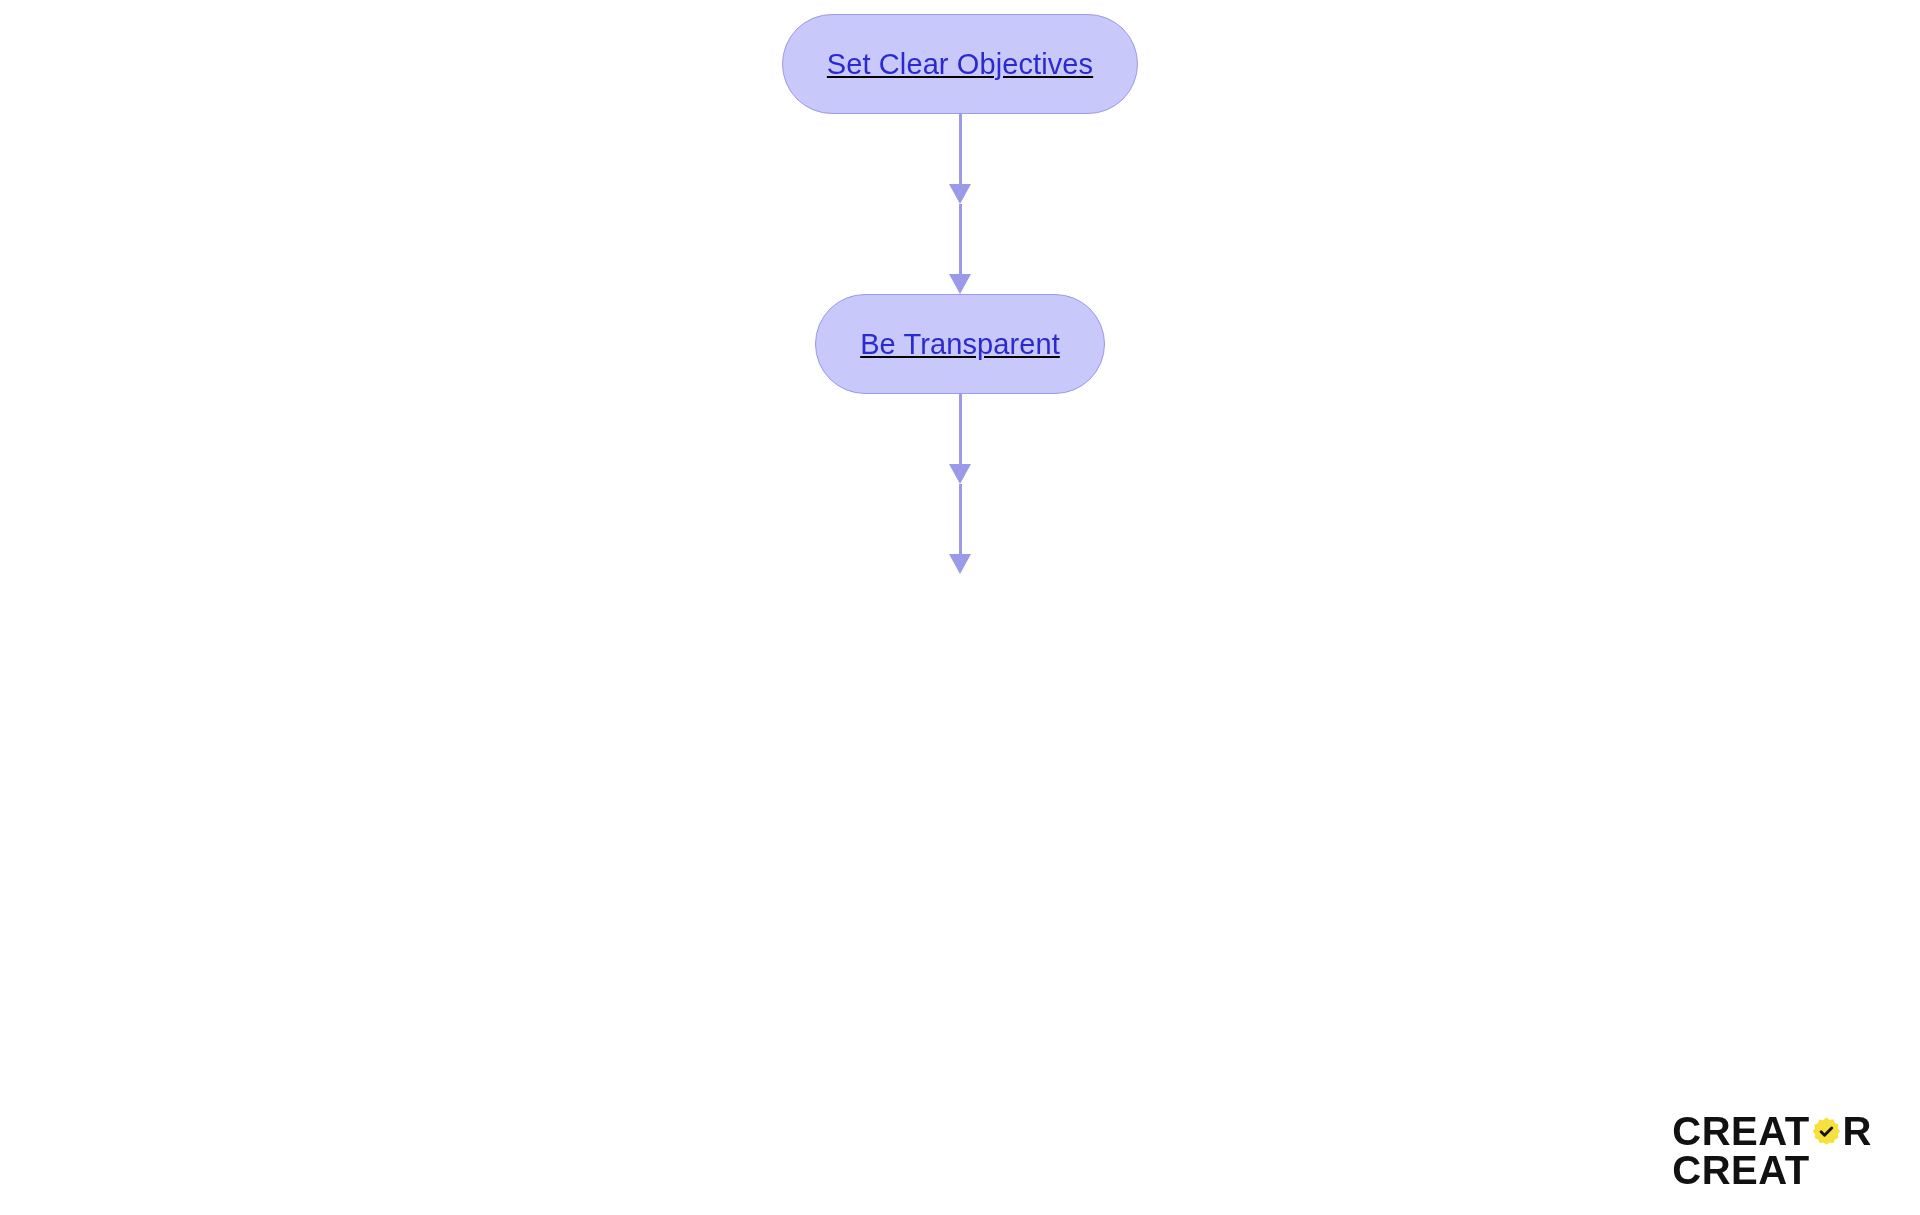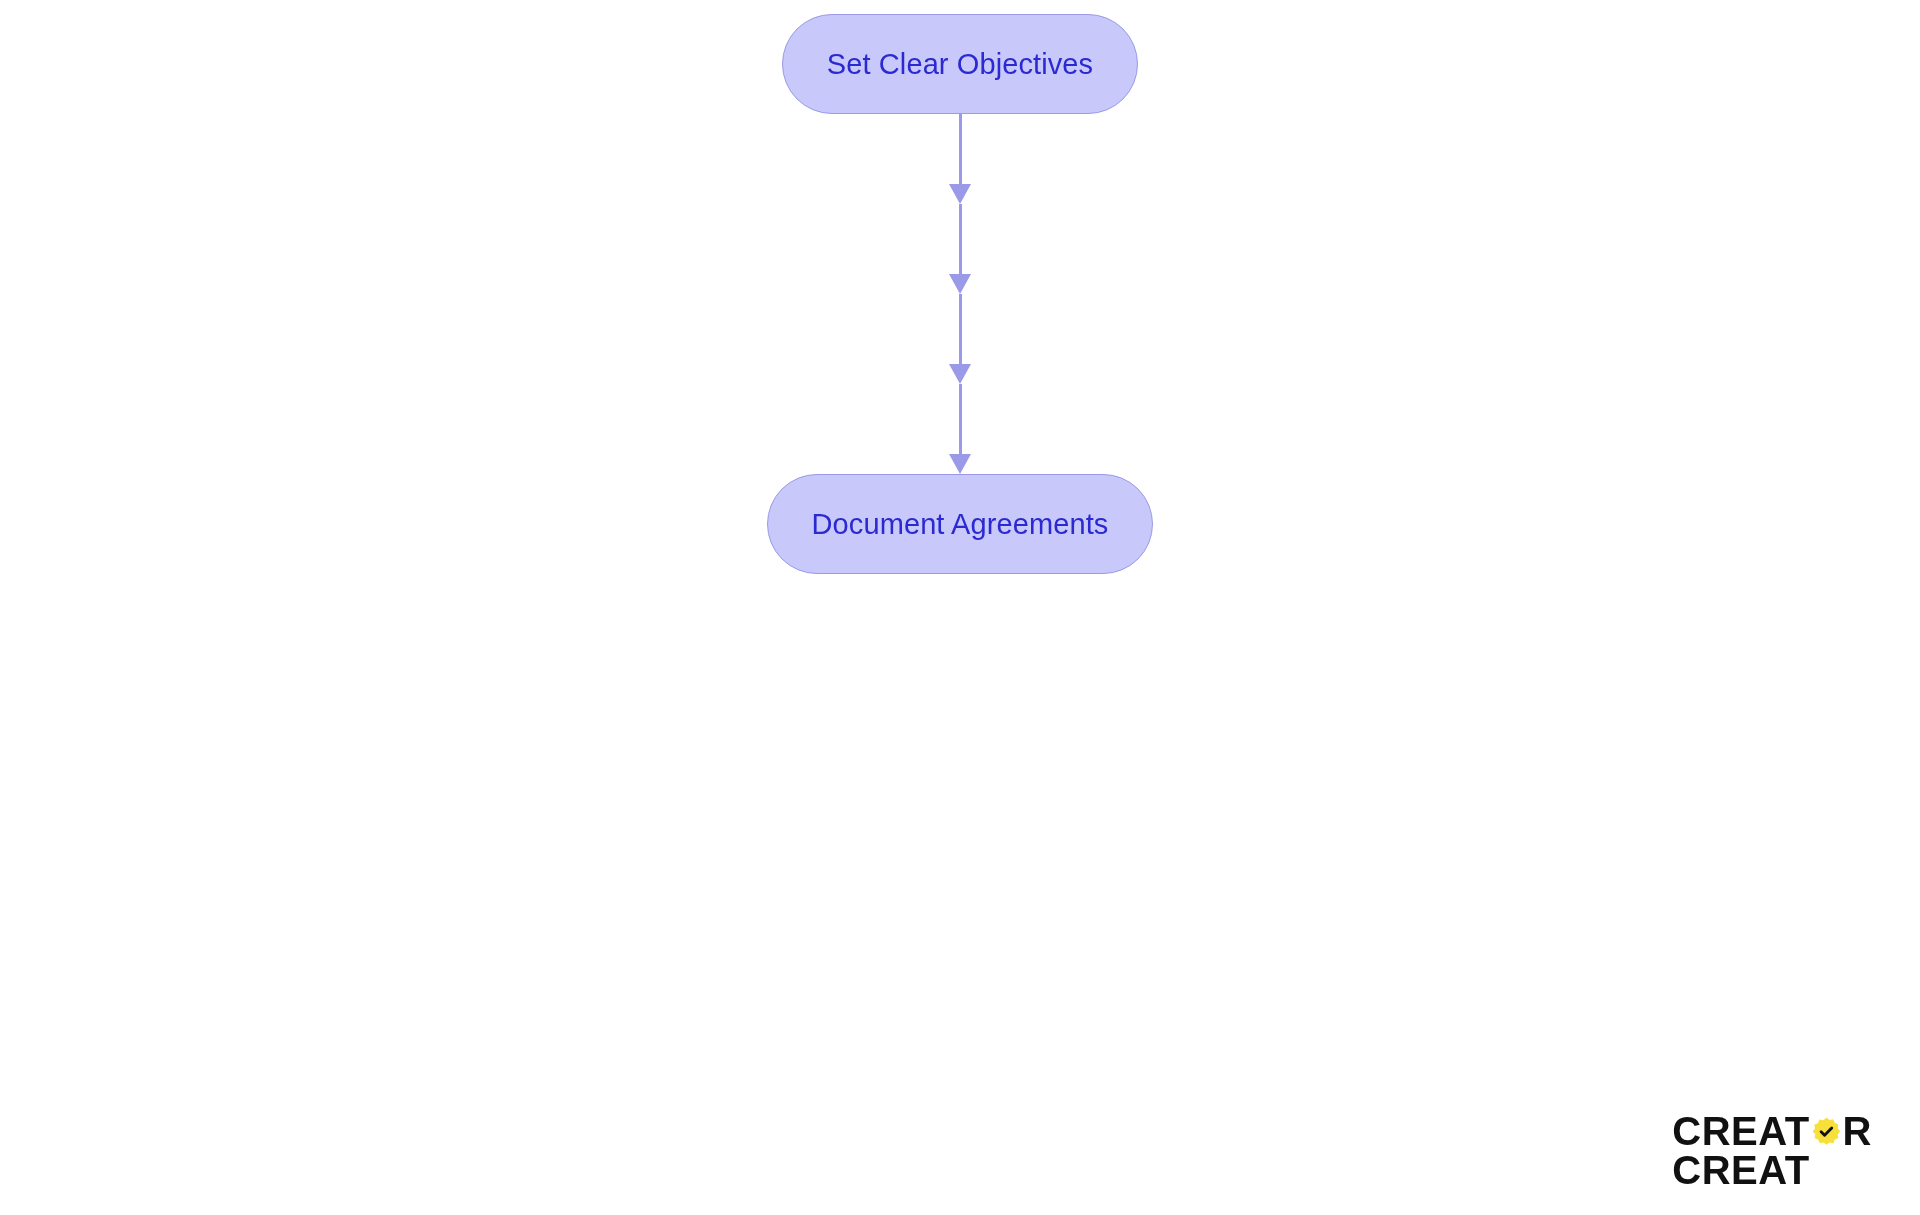--- a/index.html
+++ b/index.html
@@ -36,20 +36,21 @@
     box-sizing: border-box;
     height: 100px;
     background: #c8c8fb;
     border: 1.6px solid #9a9ae8;
     border-radius: 50px;
     display: flex;
     align-items: center;
     justify-content: center;
     padding: 0 44px;
     white-space: nowrap;
+    text-decoration: underline;
   }
 
   .node-label {
     color: #2a2ad0;
     font-size: 29px;
     font-weight: 400;
     line-height: 1;
     letter-spacing: 0.1px;
     font-family: "Liberation Sans", sans-serif;
   }
@@ -125,35 +126,35 @@
       <div class="shaft"></div>
       <div class="head"></div>
     </div>
 
 
     <div class="connector gap-2">
       <div class="shaft"></div>
       <div class="head"></div>
     </div>
 
+    <div class="node">
+      <span class="node-label">Be Transparent</span>
+    </div>
 
     <div class="connector gap-3">
       <div class="shaft"></div>
       <div class="head"></div>
     </div>
 
 
     <div class="connector gap-4">
       <div class="shaft"></div>
       <div class="head"></div>
     </div>
 
-    <div class="node">
-      <span class="node-label">Document Agreements</span>
-    </div>
 
   </div>
 
   <div id="brand-logo">
     <div class="brand-line">
       <span>CREAT</span>
       <span class="brand-badge">
         <svg width="31" height="31" viewBox="0 0 32 32" aria-hidden="true">
           <path fill="#f7e03c" d="M16 1.6l3.1 2.5 3.9-0.7 1.6 3.7 3.7 1.6-0.7 3.9 2.5 3.1-2.5 3.1 0.7 3.9-3.7 1.6-1.6 3.7-3.9-0.7-3.1 2.5-3.1-2.5-3.9 0.7-1.6-3.7-3.7-1.6 0.7-3.9L1.6 16l2.5-3.1-0.7-3.9 3.7-1.6 1.6-3.7 3.9 0.7z"></path>
           <path fill="none" stroke="#111111" stroke-width="3" stroke-linecap="round" stroke-linejoin="round" d="M10.4 16.2l3.6 3.6 7.4-7.4"></path>

